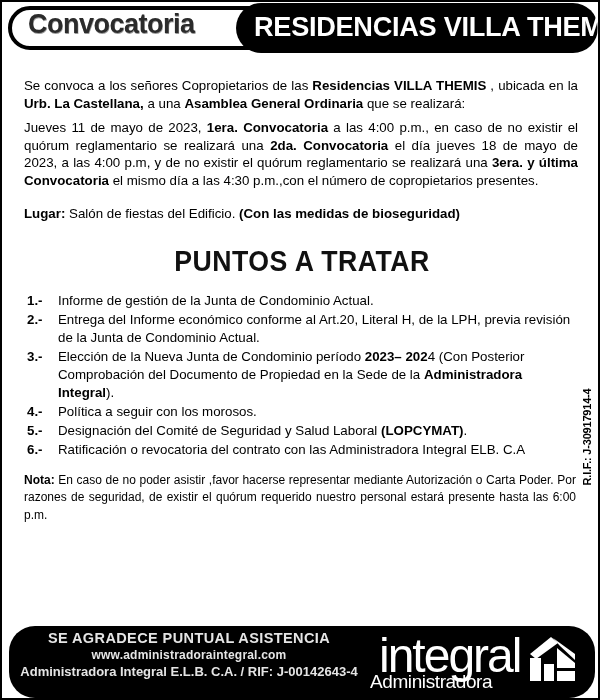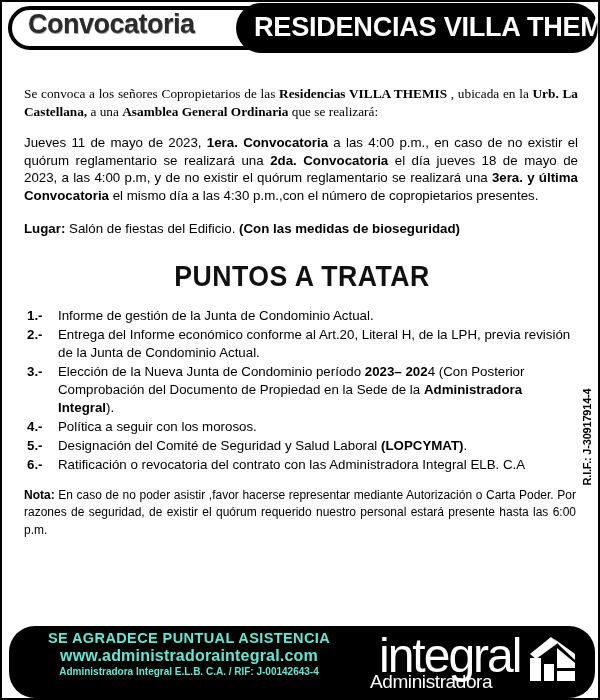--- a/index.html
+++ b/index.html
@@ -64,22 +64,22 @@
   
   .body-wrap{
     position:absolute;left:0;top:56px;width:600px;
   }
   .para{
     margin:0 24px 0 22px;
     font-size:13.3px;
     line-height:17.5px;
     text-align:justify;
   }
-  .para.intro{margin-top:27px;font-family:Liberation Serif, serif;}
-  .para.dates{margin-top:14px;}
+  .para.intro{margin-top:19px;}
+  .para.dates{margin-top:7px;}
   b,.b{font-weight:bold;}
 
   .lugar{
     margin:16px 24px 0 22px;
     font-size:13.3px;
     line-height:17.5px;
   }
 
   .heading{
     margin:22px 0 0 0;
@@ -139,36 +139,36 @@
   .footer{
     position:absolute;
     left:7px;top:624px;
     width:586px;height:72px;
     background:#000000;
     border-radius:26px;
     overflow:hidden;
   }
   .footer-left{
     position:absolute;left:0;top:4px;width:360px;
-    text-align:center;color:#5eead4;
+    text-align:center;color:#e5e5e5;
   }
   .f-line1{
     font-size:14.5px;font-weight:bold;letter-spacing:0.4px;
     line-height:17px;
   }
   .f-line2{
-    font-size:16px;font-weight:bold;letter-spacing:0.2px;
+    font-size:12px;font-weight:bold;letter-spacing:0.2px;
     line-height:17px;
   }
   .f-line3{
     font-size:14px;font-weight:bold;font-style:italic;
     line-height:17px;
   }
   .f-line4{
-    font-size:10px;font-weight:bold;letter-spacing:0px;
+    font-size:13px;font-weight:bold;letter-spacing:0px;
     line-height:15px;
   }
   .logo{
     position:absolute;left:360px;top:0;width:226px;height:72px;
   }
   .logo-word{
     position:absolute;left:10px;top:6px;
     font-size:48px;
     color:#ffffff;
     letter-spacing:-2px;

